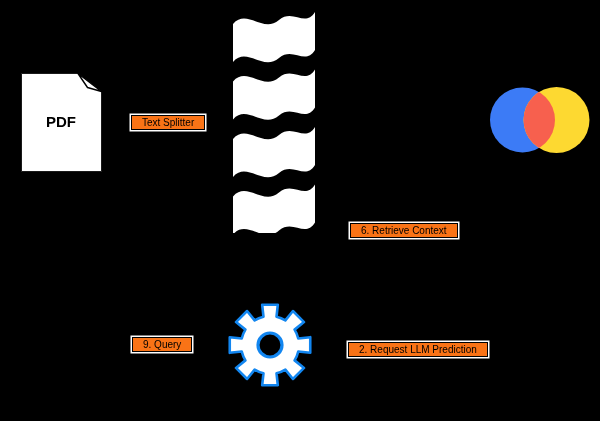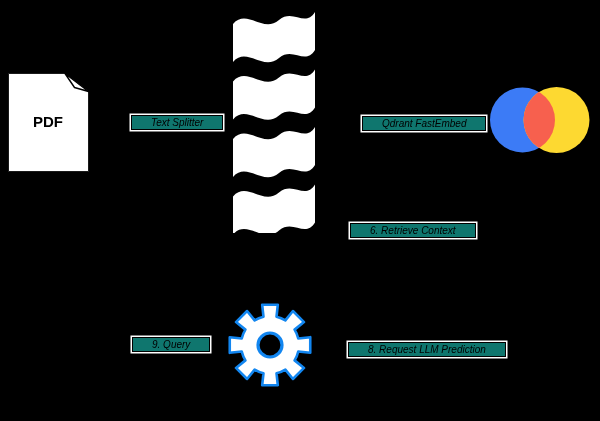--- a/index.html
+++ b/index.html
@@ -4,41 +4,40 @@
 <style>
   html,body{margin:0;padding:0;}
   body{
     width:600px;height:421px;position:relative;overflow:hidden;
     background:#000;
     font-family:"Liberation Sans",sans-serif;
   }
   .stage{position:absolute;inset:0;}
 
   
-  .pdf-node{position:absolute;left:8px;top:73px;width:94px;height:99px;}
+  .pdf-node{position:absolute;left:8px;top:73px;width:94px;height:99px;text-align:right;}
 
   
   .chunks-node{position:absolute;left:233px;top:8px;width:82px;height:225px;}
 
   
   .embed-node{position:absolute;left:488px;top:86px;width:104px;height:68px;}
 
   
   .gear-node{position:absolute;left:228px;top:303px;width:84px;height:84px;}
 
   
   .label{
     position:absolute;
-    background:#0f766e;color:#000;
+    background:#f97316;color:#000;
     font-size:10px;line-height:11px;
-    padding:1px 19px;
+    padding:1px 10px;
     border:1px solid #000;
     box-shadow:0 0 0 1.5px #fff;
     white-space:nowrap;
-    font-style:italic;
   }
   .label-text-splitter{left:131px;top:115px;}
   .label-qdrant{left:362px;top:116px;}
   .label-retrieve{left:350px;top:223px;}
   .label-query{left:132px;top:337px;}
   .label-request{left:348px;top:342px;}
 </style>
 </head>
 <body>
 
@@ -86,18 +85,17 @@
                A29,29 0 0 1 -28.26,6.52 L-40.25,7.82 L-40.25,-7.82 L-28.26,-6.52
                A29,29 0 0 1 -24.6,-15.37 L-33.99,-22.93 L-22.93,-33.99 L-15.37,-24.6
                A29,29 0 0 1 -6.52,-28.26 L-7.82,-40.25 L7.82,-40.25 L6.52,-28.26
                A29,29 0 0 1 15.37,-24.6 L22.93,-33.99 L33.99,-22.93 L24.6,-15.37
                A29,29 0 0 1 28.26,-6.52 Z" fill="#ffffff" stroke-width="2.6" stroke-linejoin="round" stroke="#1286F0"></path>
       <circle cx="0" cy="0" r="12" fill="#000000" stroke-width="3.2" stroke="#1286F0"></circle>
     </svg>
   </div>
 
   <div class="label label-text-splitter">Text Splitter</div>
-  <div class="label label-qdrant">Qdrant FastEmbed</div>
   <div class="label label-retrieve">6. Retrieve Context</div>
   <div class="label label-query">9. Query</div>
-  <div class="label label-request">8. Request LLM Prediction</div>
+  <div class="label label-request">2. Request LLM Prediction</div>
 
 </div>
 
 </body></html>

